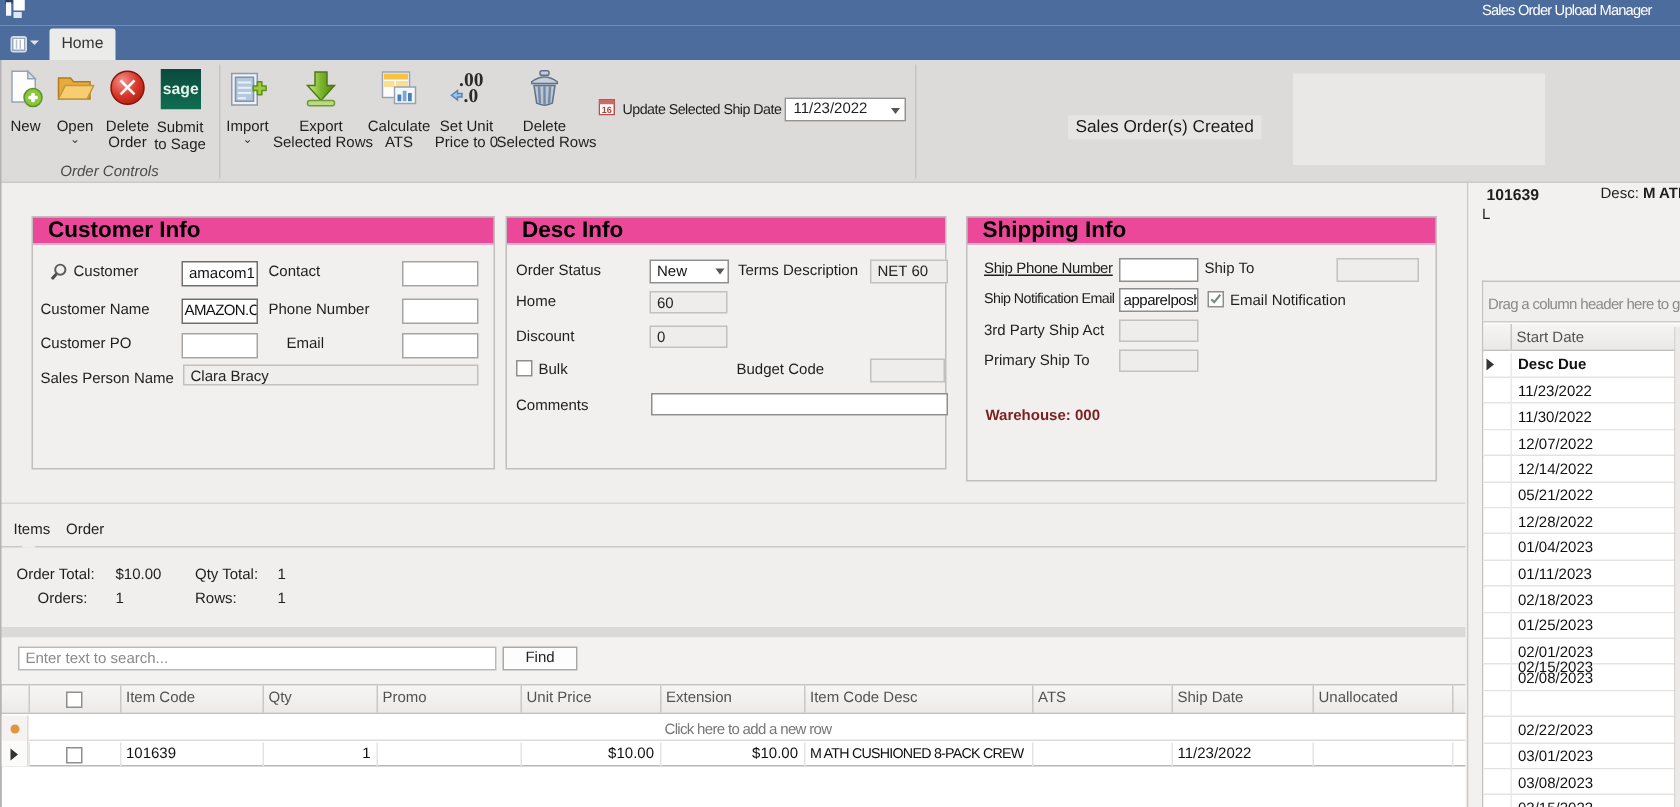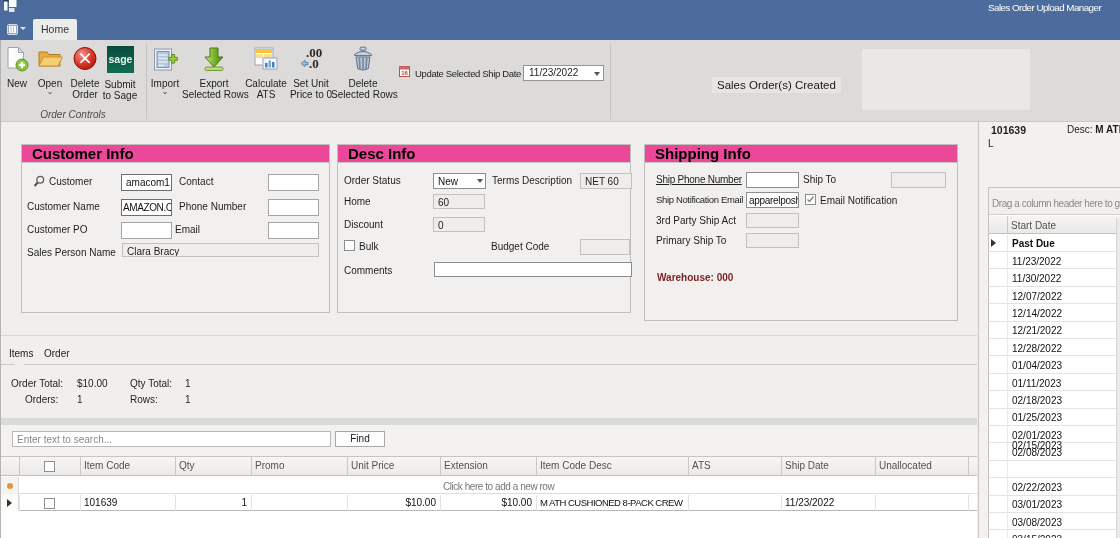--- a/index.html
+++ b/index.html
@@ -211,21 +211,21 @@
 <div class="flabel" style="left:49px;top:176px">Customer</div>
 <div class="tbox" style="left:121px;top:174px;width:51px;height:17px;border-color:#6e6e6e;">amacom1</div>
 <div class="flabel" style="left:179px;top:176px">Contact</div>
 <div class="tbox" style="left:268px;top:174px;width:51px;height:17px;"></div>
 <div class="flabel" style="left:27px;top:201px">Customer Name</div>
 <div class="tbox" style="left:121px;top:199px;width:51px;height:17px;border-color:#6e6e6e;padding:1px 0 1px 1px;letter-spacing:-0.4px;">AMAZON.C</div>
 <div class="flabel" style="left:179px;top:201px">Phone Number</div>
 <div class="tbox" style="left:268px;top:199px;width:51px;height:17px;"></div>
 <div class="flabel" style="left:27px;top:224px">Customer PO</div>
 <div class="tbox" style="left:121px;top:222px;width:51px;height:17px;"></div>
-<div class="flabel" style="left:175px;top:224px">Email</div>
+<div class="flabel" style="left:191px;top:224px">Email</div>
 <div class="tbox" style="left:268px;top:222px;width:51px;height:17px;"></div>
 <div class="flabel" style="left:27px;top:247px">Sales Person Name</div>
 <div class="rbox" style="left:122px;top:243px;width:197px;height:14px;background:#efeeec;">Clara Bracy</div>
 
 <div class="flabel" style="left:344px;top:175px">Order Status</div>
 <div class="tbox" style="left:433px;top:173px;width:53px;height:16px;border-color:#8e8e8e;">New
   <div class="abs" style="left:43px;top:5px;width:0;height:0;border-left:3px solid transparent;border-right:3px solid transparent;border-top:4px solid #555;"></div>
 </div>
 <div class="flabel" style="left:492px;top:175px">Terms Description</div>
 <div class="rbox" style="left:580px;top:173px;width:52px;height:16px;">NET 60</div>
@@ -343,32 +343,32 @@
 <div class="flabel" style="left:988px;top:138px;">L</div>
 
 <div class="abs" style="left:988px;top:187px;width:132px;height:351px;border-left:1px solid #c2c1bf;border-top:1px solid #c2c1bf;background:#fff;"></div>
 <div class="abs" style="left:989px;top:188px;width:131px;height:27px;background:#f0efed;border-bottom:1px solid #cfcecc;"></div>
 <div class="abs" style="left:992px;top:198px;color:#8a8a8a;white-space:nowrap;letter-spacing:-0.45px;">Drag a column header here to group by that column</div>
 <div class="abs" style="left:989px;top:216px;width:131px;height:18px;background:linear-gradient(#f6f5f4,#ebe9e7);border-bottom:1px solid #c2c1bf;"></div>
 <div class="abs" style="left:1007px;top:216px;width:1px;height:18px;background:#c9c8c6;"></div>
 <div class="abs" style="left:1011px;top:220px;color:#55524e;font-size:10px;">Start Date</div>
 <div id="rrows"></div>
 <div class="rrow" style="top:235px"></div>
-<div class="rdt" style="top:238px;font-weight:bold;">Past Due</div>
+<div class="rdt" style="top:238px;font-weight:bold;">Desc Due</div>
 <div class="abs" style="left:991px;top:239px;width:0;height:0;border-top:4px solid transparent;border-bottom:4px solid transparent;border-left:5px solid #333;"></div>
 <div class="rrow" style="top:252px"></div>
 <div class="rdt" style="top:256px">11/23/2022</div>
 <div class="rrow" style="top:270px"></div>
 <div class="rdt" style="top:273px">11/30/2022</div>
 <div class="rrow" style="top:287px"></div>
 <div class="rdt" style="top:291px">12/07/2022</div>
 <div class="rrow" style="top:305px"></div>
 <div class="rdt" style="top:308px">12/14/2022</div>
 <div class="rrow" style="top:322px"></div>
-<div class="rdt" style="top:325px">12/21/2022</div>
+<div class="rdt" style="top:325px">05/21/2022</div>
 <div class="rrow" style="top:339px"></div>
 <div class="rdt" style="top:343px">12/28/2022</div>
 <div class="rrow" style="top:357px"></div>
 <div class="rdt" style="top:360px">01/04/2023</div>
 <div class="rrow" style="top:374px"></div>
 <div class="rdt" style="top:378px">01/11/2023</div>
 <div class="rrow" style="top:392px"></div>
 <div class="rdt" style="top:395px">02/18/2023</div>
 <div class="rrow" style="top:409px"></div>
 <div class="rdt" style="top:412px">01/25/2023</div>

